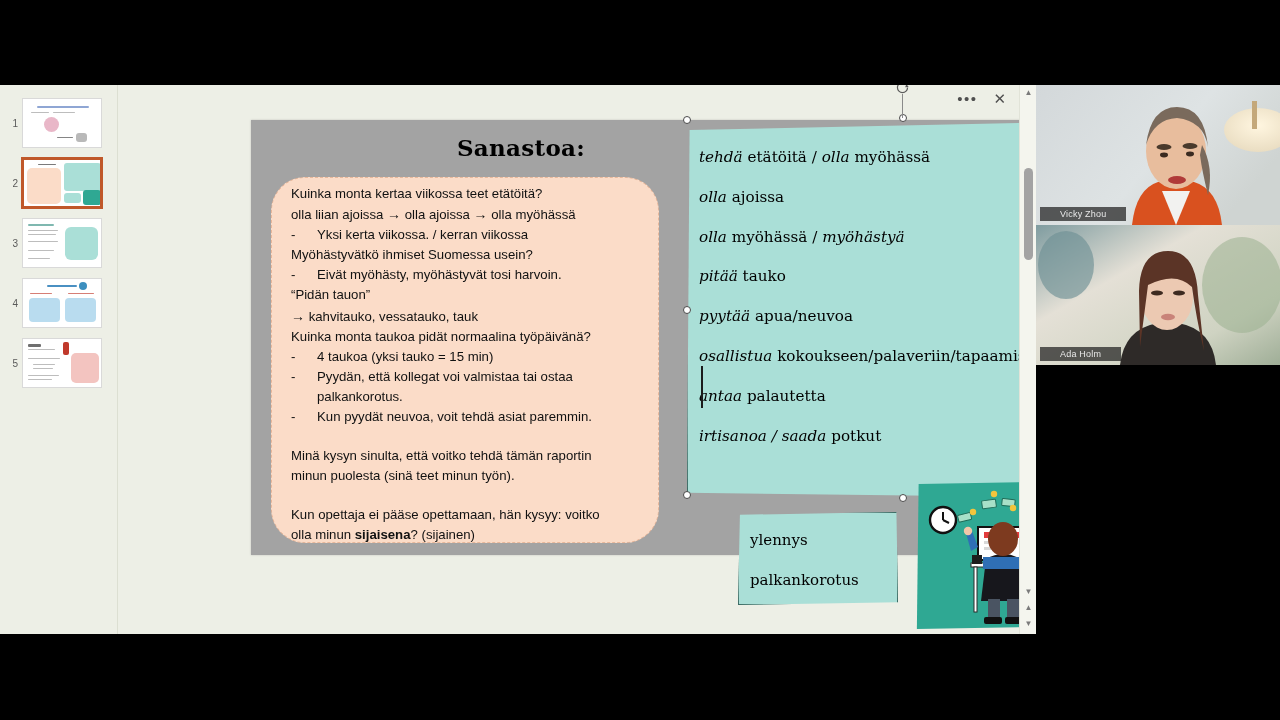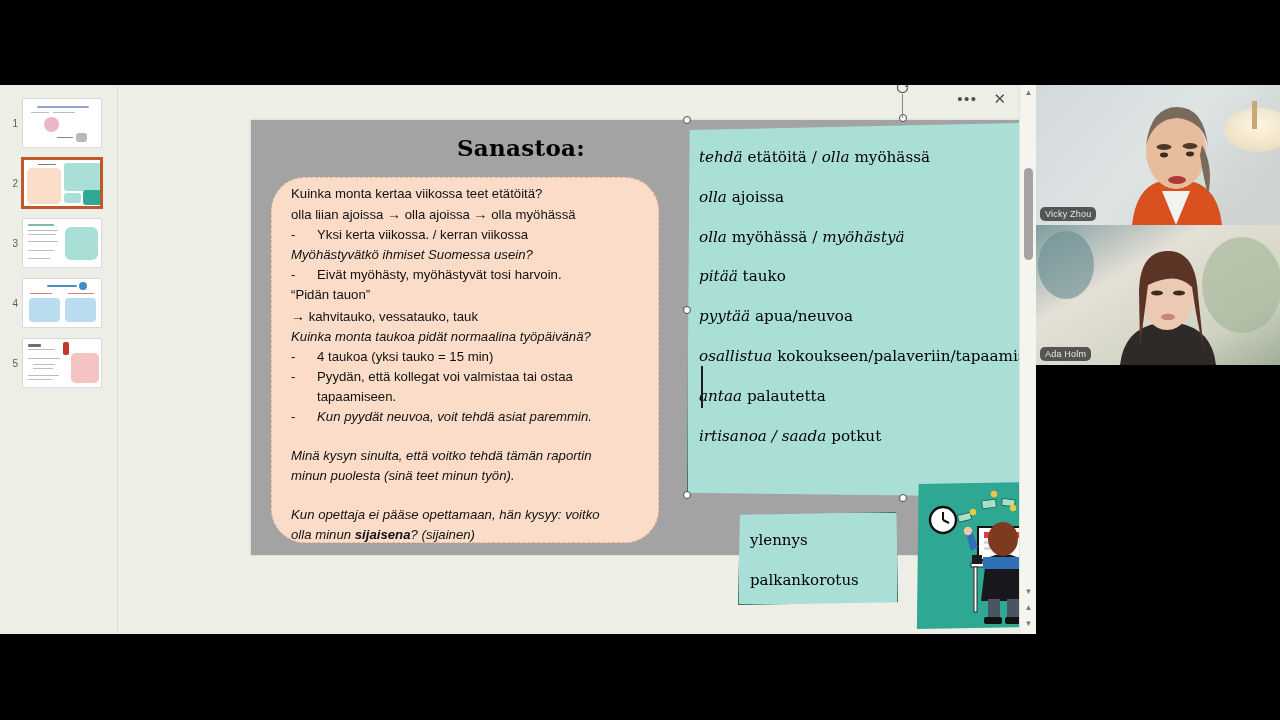--- a/index.html
+++ b/index.html
@@ -36,21 +36,21 @@
   .slide-title { position:absolute; left:140px; top:14px; width:260px;
                  text-align:center; font-family:"DejaVu Serif", serif;
                  font-weight:bold; font-size:23px; color:#000; letter-spacing:.3px; }
 
   
   .peach { position:absolute; left:20px; top:57px; width:388px; height:366px;
            background:#fbdcc8; border:1px dashed #e8b79a;
            border-radius:34px; }
   .peach-txt { position:absolute; left:40px; top:64px; width:370px;
                font-size:13.2px; line-height:20.1px; color:#111; }
-  .peach-txt .it   { font-style:italic; }
+  .peach-txt .it   { }
   .peach-txt .bd   { font-weight:bold; }
   .peach-txt .ar   { font-weight:bold; font-size:14px; }
   .peach-txt .sq   { display:block; }
   .peach-txt .dash { display:inline-block; width:26px; }
   .peach-txt .gap  { display:block; height:19px; }
 
   
   .teal-main { position:absolute; left:436px; top:1px; width:430px; height:377px;
                background:#aadfd7; border:1px solid #3d6b64;
                clip-path: polygon(0.6% 2.4%, 99.4% 0%, 100% 100%, 0% 98.6%); }
@@ -93,21 +93,21 @@
           background:#f4f5ee; border-left:1px solid #e1e3d8; }
   .sb-arrow { position:absolute; left:0; width:17px; height:16px; color:#7a7a7a;
               font-size:8px; text-align:center; line-height:16px; }
   .sb-thumb { position:absolute; left:4px; top:83px; width:9px; height:92px;
               background:#a3a3a3; border-radius:5px; }
 
   
   .vids { position:absolute; right:0; top:85px; width:244px; height:280px; }
   .vtile { position:absolute; left:0; width:244px; height:140px; overflow:hidden; }
   .vname { position:absolute; left:4px; bottom:4px; background:rgba(32,32,32,.72);
-           color:#e8e8e8; font-size:9px; padding:2px 5px; border-radius:5px;
+           color:#e8e8e8; font-size:9px; padding:2px 20px; border-radius:0;
            letter-spacing:.2px; }
 </style>
 </head>
 <body>
 
 <div id="app">
 
   <div class="share-region">
 
     <div class="thumb-rail">
@@ -192,21 +192,21 @@
             <span class="sq"><span>Kuinka monta kertaa viikossa teet etätöitä?</span></span>
             <span class="sq"><span>olla liian ajoissa <span class="ar">→</span> olla ajoissa <span class="ar">→</span> olla myöhässä</span></span>
             <span class="sq"><span class="dash">-</span><span>Yksi kerta viikossa. / kerran viikossa</span></span>
             <span class="sq"><span class="it">Myöhästyvätkö ihmiset Suomessa usein?</span></span>
             <span class="sq"><span class="dash">-</span><span>Eivät myöhästy, myöhästyvät tosi harvoin.</span></span>
             <span class="sq"><span>“Pidän tauon”</span></span>
             <span class="sq"><span><span class="ar">→</span> kahvitauko, vessatauko, tauk</span></span>
             <span class="sq"><span class="it">Kuinka monta taukoa pidät normaalina työpäivänä?</span></span>
             <span class="sq"><span class="dash">-</span><span>4 taukoa (yksi tauko = 15 min)</span></span>
             <span class="sq"><span class="dash">-</span><span>Pyydän, että kollegat voi valmistaa tai ostaa</span></span>
-            <span class="sq"><span class="dash"></span><span>tapaamiseen.</span></span>
+            <span class="sq"><span class="dash"></span><span>palkankorotus.</span></span>
             <span class="sq"><span class="dash">-</span><span class="it">Kun pyydät neuvoa, voit tehdä asiat paremmin.</span></span>
             <span class="gap"></span>
             <span class="sq"><span class="it">Minä kysyn sinulta, että voitko tehdä tämän raportin</span></span>
             <span class="sq"><span class="it">minun puolesta (sinä teet minun työn).</span></span>
             <span class="gap"></span>
             <span class="sq"><span class="it">Kun opettaja ei pääse opettamaan, hän kysyy: voitko</span></span>
             <span class="sq"><span class="it">olla minun <span class="bd">sijaisena</span>? (sijainen)</span></span>
           </div>
 
         <div class="teal-main"></div>

